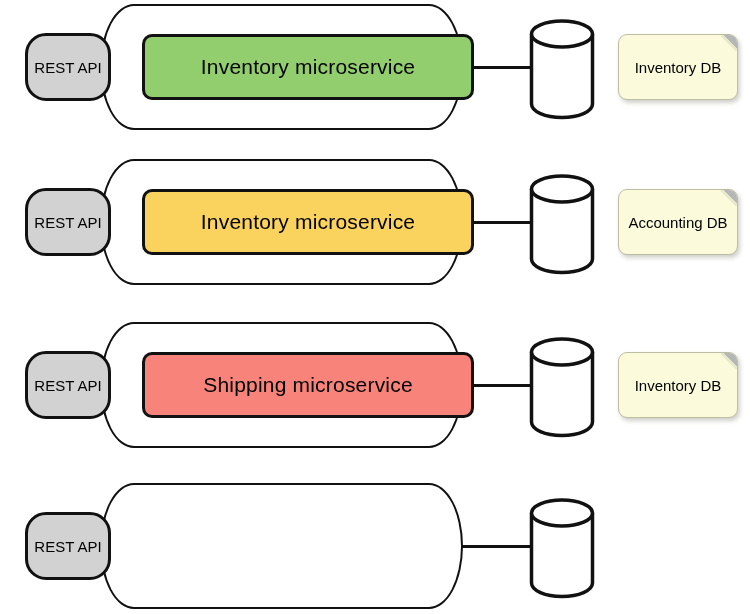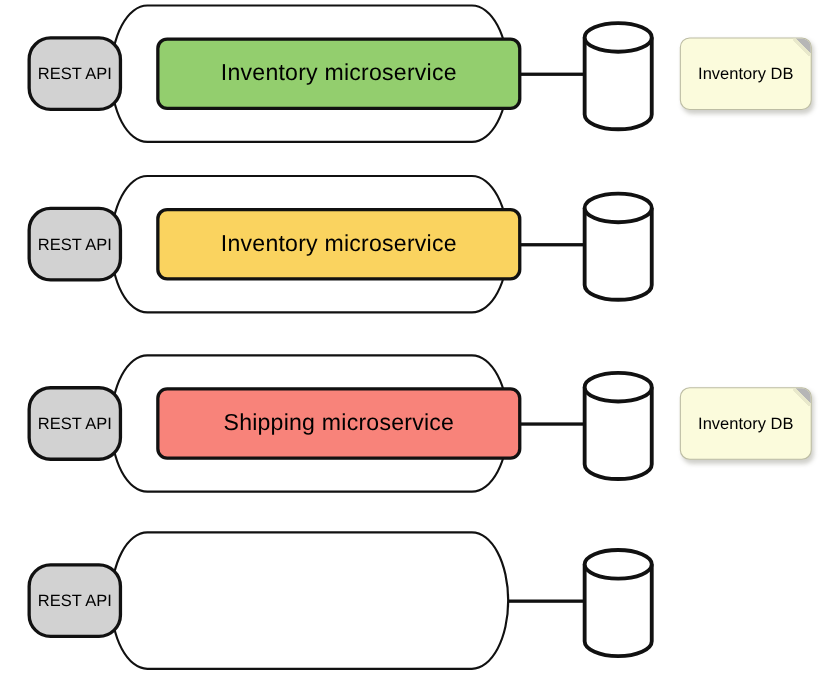--- a/index.html
+++ b/index.html
@@ -119,20 +119,24 @@
       <span class="label">REST API</span>
     </div>
     <div class="service-box" style="background-color: rgb(250, 211, 95);">
       <span class="label">Inventory microservice</span>
     </div>
     <div class="connector"></div>
     <svg class="cylinder" width="68" height="104" viewBox="0 0 68 104">
       <path d="M3.5,17 L3.5,87 A30.5,13.5 0 0 0 64.5,87 L64.5,17" fill="#ffffff" stroke="#111111" stroke-width="3.5"></path>
       <ellipse cx="34" cy="17" rx="30.5" ry="13" fill="#ffffff" stroke="#111111" stroke-width="3.5"></ellipse>
     </svg>
+    <div class="note">
+      <span class="label">Accounting DB</span>
+      <div class="fold"></div>
+    </div>
   </div>
 
   <div class="row r2">
     <div class="container"></div>
     <div class="rest-api">
       <span class="label">REST API</span>
     </div>
     <div class="service-box" style="background-color: rgb(248, 131, 122);">
       <span class="label">Shipping microservice</span>
     </div>

